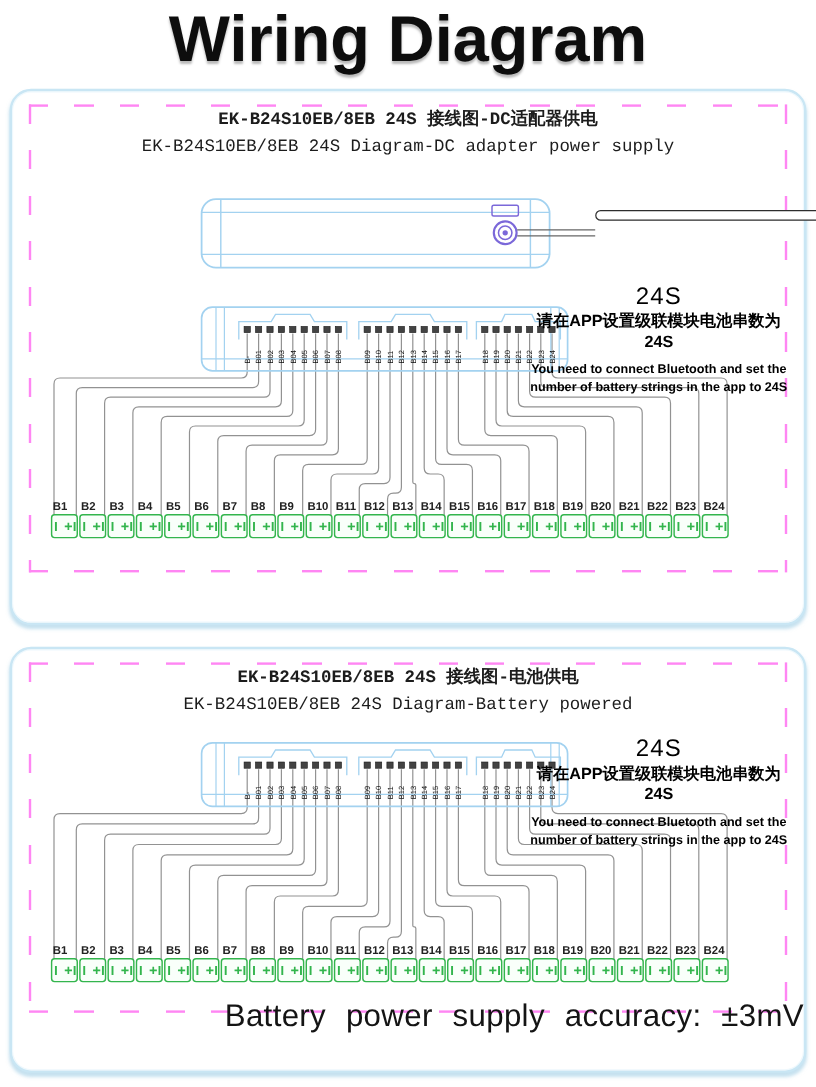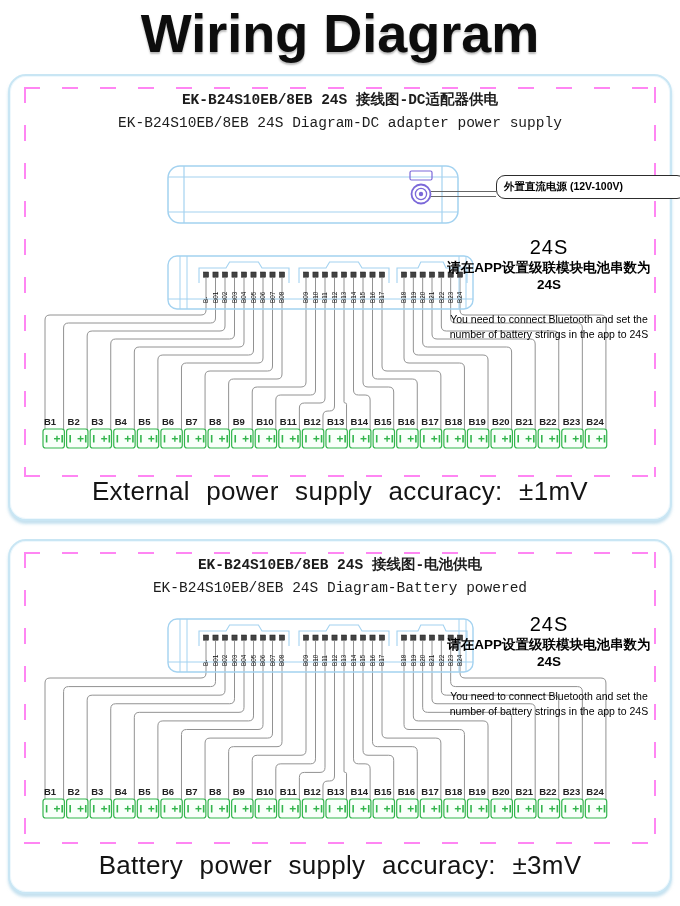--- a/index.html
+++ b/index.html
@@ -29,25 +29,25 @@
   .p1 svg.diagram{top:72px;width:644px;height:302px;}
   .p2 svg.diagram{top:68px;width:644px;height:215px;}
   .callout{position:absolute;left:486px;top:99px;width:176px;background:#fff;
      border:1.5px solid #2d2d2d;border-radius:9px;padding:3px 5px 4px 7px;
      font-size:10.5px;font-weight:700;line-height:1.4;color:#000;white-space:nowrap;}
   .mode-block{position:absolute;text-align:center;color:#000;}
   .m1{right:8px;top:160px;width:226px;}
   .m2{right:8px;top:72px;width:226px;}
   .mode{font-size:20px;font-weight:400;letter-spacing:1px;}
   .note-zh{font-size:13.5px;font-weight:700;margin-top:0;}
-  .note-en{font-size:10.5px;font-weight:400;margin-top:20px;line-height:1.4;}
+  .note-en{font-size:10.5px;font-weight:700;margin-top:9px;line-height:1.4;}
   .note-en span{display:block;}
   .caption{position:absolute;left:0;width:100%;text-align:center;font-size:26px;
      color:#141414;word-spacing:9px;letter-spacing:.3px;}
-  .p1 .caption{top:400px;} .p2 .caption{top:309px;}
+  .p1 .caption{top:400px;} .p2 .caption{top:290px;text-align:right;}
 </style>
 </head>
 <body>
 
 <h1>Wiring Diagram</h1>
 
 <section class="panel p1">
   <div class="dash"></div>
   <div class="hdr zh">EK-B24S10EB/8EB 24S 接线图-DC适配器供电</div>
   <div class="hdr en">EK-B24S10EB/8EB 24S Diagram-DC adapter power supply</div>
@@ -298,31 +298,29 @@
           <rect x="567.3399999999999" y="281" width="21.38" height="19" rx="2.5" fill="#f9fffa" stroke="#33b54d" stroke-width="1.2"></rect>
           <text x="568.3399999999999" y="277" font-size="9.5" font-weight="700" fill="#222" font-family="&quot;Liberation Sans&quot;,sans-serif">B24</text>
           <line x1="570.9399999999999" y1="287" x2="570.9399999999999" y2="294.5" stroke="#33b54d" stroke-width="1.6"></line>
           <line x1="578.3199999999999" y1="290.7" x2="584.3199999999999" y2="290.7" stroke="#33b54d" stroke-width="1.4"></line>
           <line x1="581.3199999999999" y1="287.7" x2="581.3199999999999" y2="293.7" stroke="#33b54d" stroke-width="1.4"></line>
           <line x1="586.52" y1="287" x2="586.52" y2="294.5" stroke="#33b54d" stroke-width="1.6"></line>
         </g>
       </g>
     </svg>
   <div class="callout">
-    <div>外置直流电源  (12V-100V)</div>
   </div>
   <div class="mode-block m1">
     <div class="mode">24S</div>
     <div class="note-zh">请在APP设置级联模块电池串数为24S</div>
     <div class="note-en">
       <span>You need to connect Bluetooth and set the</span>
       <span>number of battery strings in the app to 24S</span>
     </div>
   </div>
-  <div class="caption">External power supply accuracy: ±1mV</div>
 </section>
 
 <section class="panel p2">
   <div class="dash"></div>
   <div class="hdr zh">EK-B24S10EB/8EB 24S 接线图-电池供电</div>
   <div class="hdr en">EK-B24S10EB/8EB 24S Diagram-Battery powered</div>
   <svg class="diagram" id="svg1" viewBox="0 0 644 215">
       <g>
         <g>
           <path d="M 188 32 L 188 64 Q 188 69 183 69 L 32 69 Q 27 69 27 74 L 27 194" stroke="#929292" stroke-width="1" fill="none"></path>

